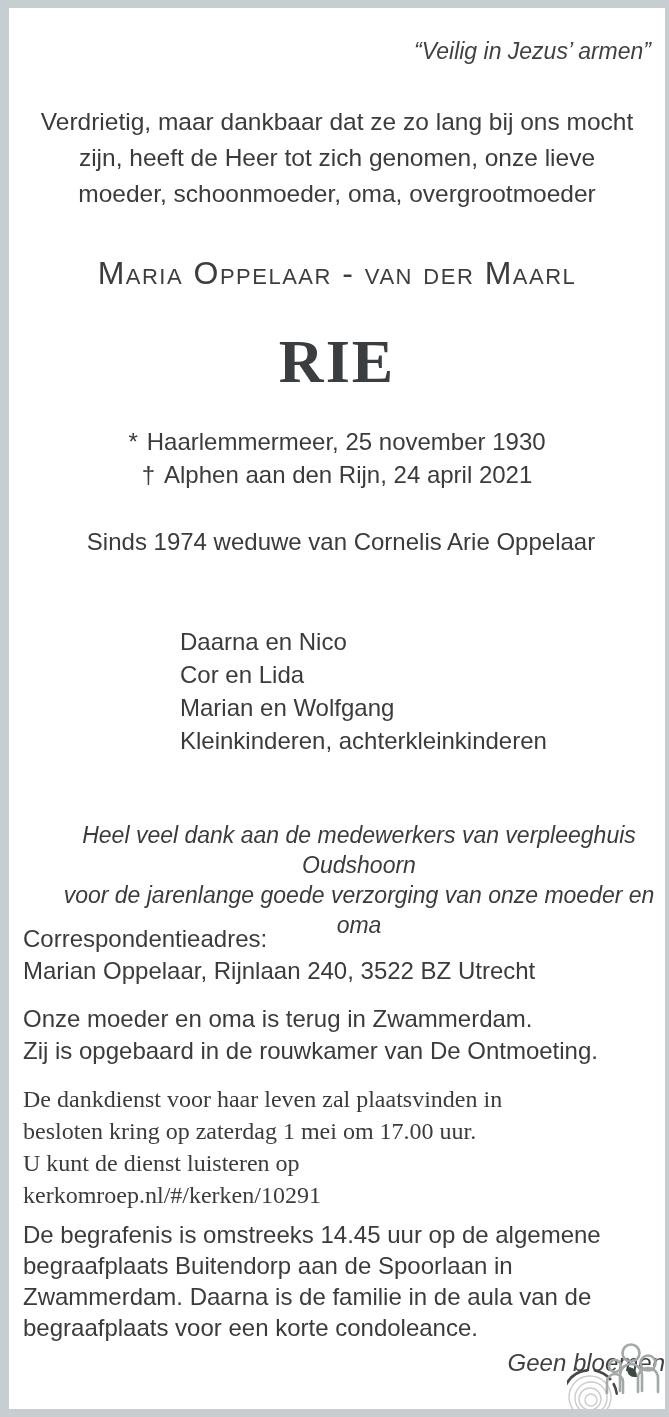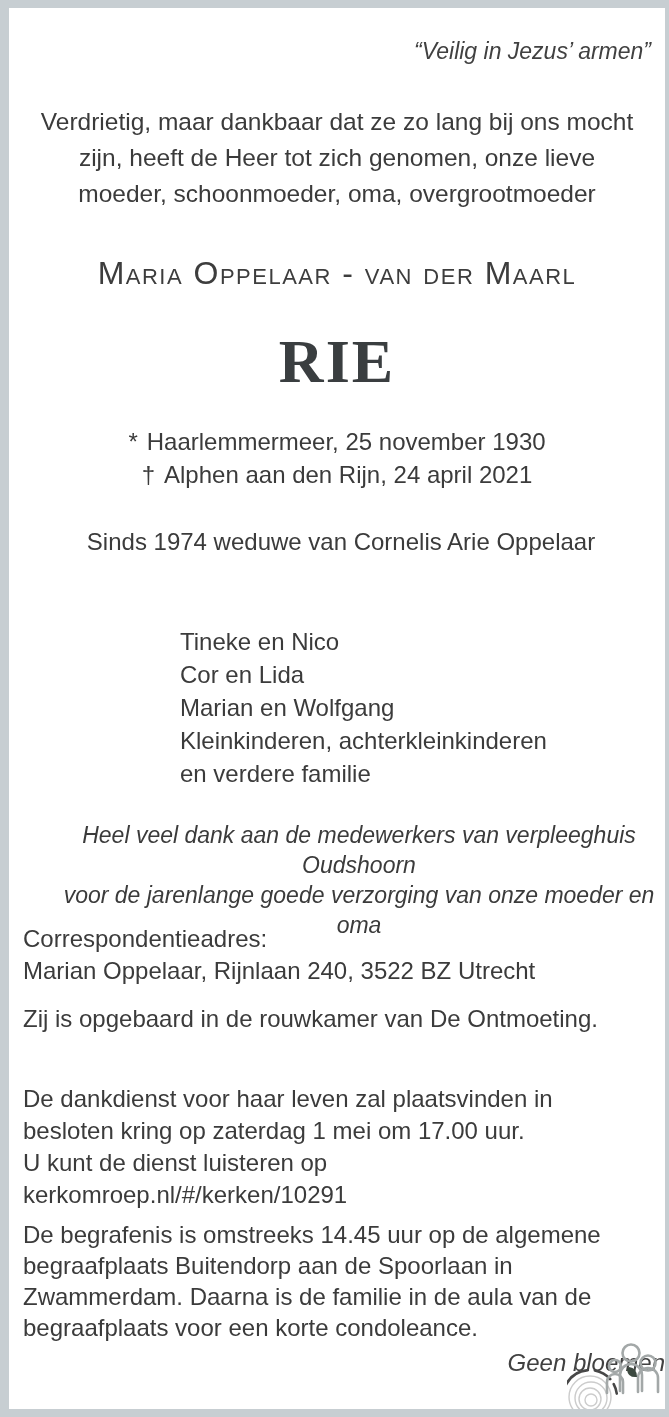--- a/index.html
+++ b/index.html
@@ -87,21 +87,21 @@
   .left-block {
     left: 14px;
     right: 8px;
     text-align: left;
     font-size: 24px;
     line-height: 32px;
     margin-top: 10px;
   }
   .correspondence { top: 905px; }
   .repose        { top: 985px; }
-  .service       { top: 1065px; }
+  .service       { top: 1065px; font-family: Liberation Serif, serif; }
   .burial        { top: 1201px; line-height: 31px; }
   .no-flowers {
     top: 1341px;
     text-align: right;
     font-style: italic;
     font-size: 24px;
     color: #414141;
   }
   .logo {
     position: absolute;
@@ -129,38 +129,38 @@
   <div class="abs nickname">RIE</div>
 
   <div class="abs dates">
     <div><span class="sym">*</span><span>Haarlemmermeer, 25 november 1930</span></div>
     <div><span class="sym">†</span><span>Alphen aan den Rijn, 24 april 2021</span></div>
   </div>
 
   <div class="abs widow-line">Sinds 1974 weduwe van Cornelis Arie Oppelaar</div>
 
   <div class="abs family">
-    <div>Tineke en Nico</div>
+    <div>Daarna en Nico</div>
     <div>Cor en Lida</div>
     <div>Marian en Wolfgang</div>
     <div>Kleinkinderen, achterkleinkinderen</div>
-    <div>en verdere familie</div>
   </div>
 
   <div class="abs thanks">
     <div>Heel veel dank aan de medewerkers van verpleeghuis Oudshoorn</div>
     <div>voor de jarenlange goede verzorging van onze moeder en oma</div>
   </div>
 
   <div class="abs left-block correspondence">
     <div>Correspondentieadres:</div>
     <div>Marian Oppelaar, Rijnlaan 240, 3522 BZ Utrecht</div>
   </div>
 
   <div class="abs left-block repose">
+    <div>Onze moeder en oma is terug in Zwammerdam.</div>
     <div>Zij is opgebaard in de rouwkamer van De Ontmoeting.</div>
   </div>
 
   <div class="abs left-block service">
     <div>De dankdienst voor haar leven zal plaatsvinden in</div>
     <div>besloten kring op zaterdag 1 mei om 17.00 uur.</div>
     <div>U kunt de dienst luisteren op</div>
     <div>kerkomroep.nl/#/kerken/10291</div>
   </div>
 

